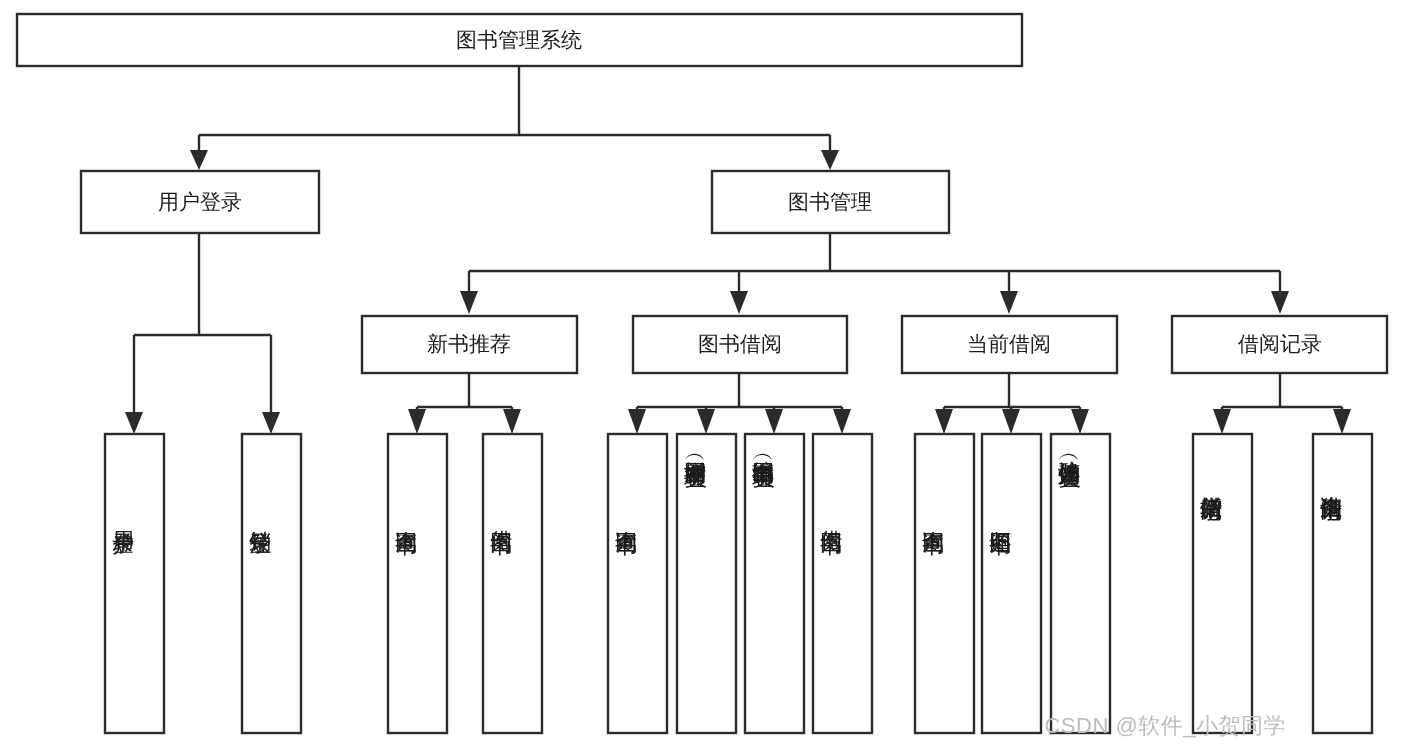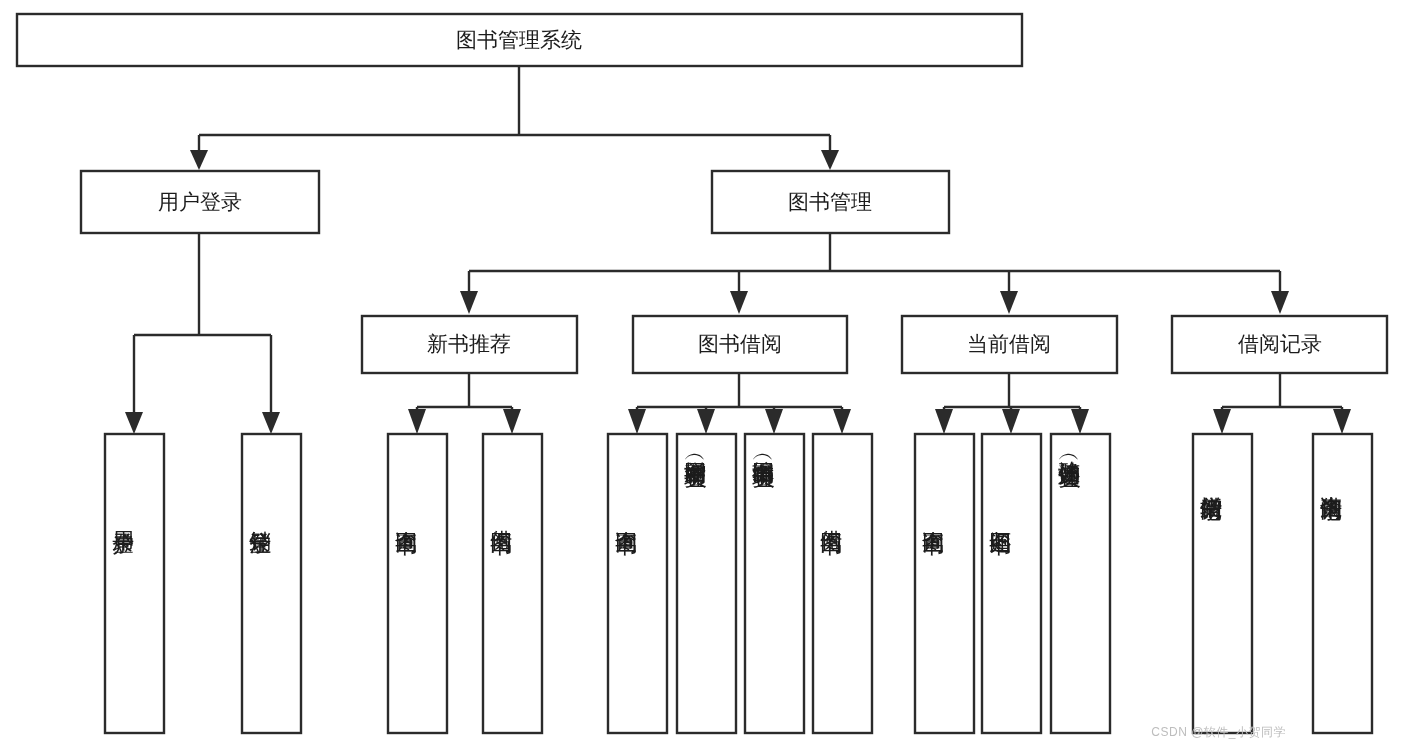--- a/index.html
+++ b/index.html
@@ -59,21 +59,21 @@
     letter-spacing: 1px;
     white-space: nowrap;
     text-align: left;
     pointer-events: none;
   }
   .watermark {
     position: absolute;
     right: 8px;
     bottom: 6px;
     font-family: "Liberation Sans", "DejaVu Sans", sans-serif;
-    font-size: 12px;
+    font-size: 22px;
     color: #bdbdbd;
     white-space: nowrap;
     letter-spacing: 0.5px;
   }
 </style>
 </head>
 <body>
 
 <div id="diagram-root">
 

